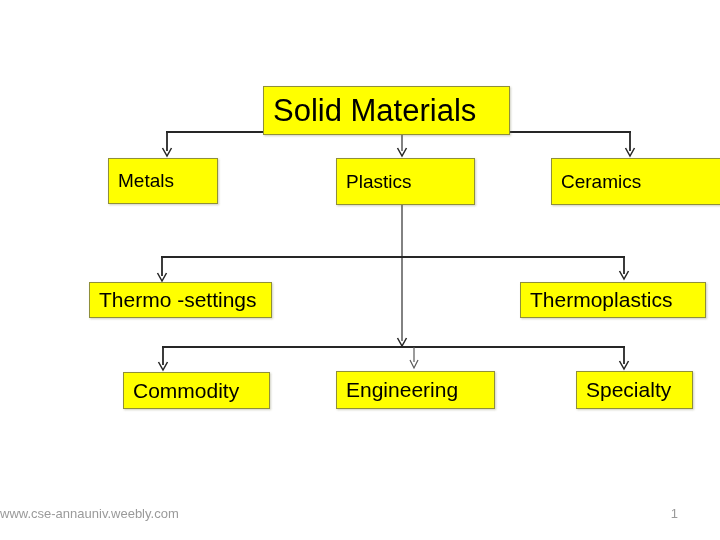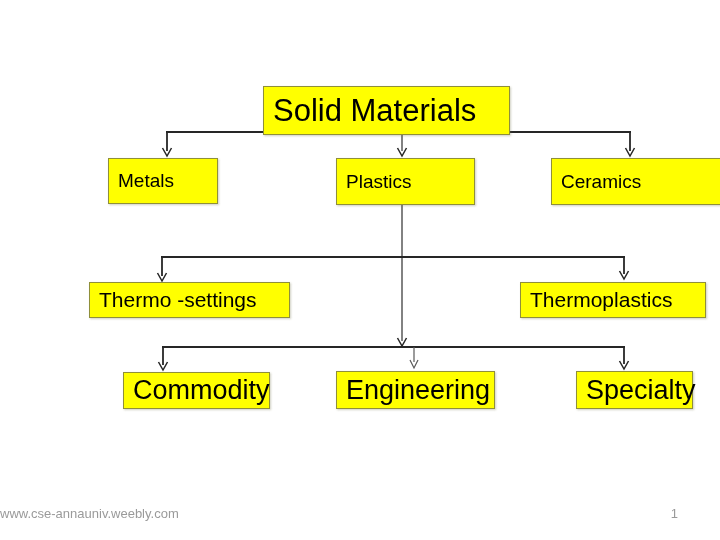--- a/index.html
+++ b/index.html
@@ -5,21 +5,21 @@
   html,body{margin:0;padding:0;}
   .slide{position:relative;width:720px;height:540px;background:#ffffff;overflow:hidden;
          font-family:"Liberation Sans",sans-serif;}
   .connectors{position:absolute;left:0;top:0;width:720px;height:540px;}
   .node{position:absolute;background:#ffff00;border:1px solid #8f8f3a;color:#000000;
         display:flex;align-items:center;box-sizing:border-box;padding-left:9px;white-space:nowrap;
         box-shadow:1px 1px 2px rgba(120,120,80,0.35);}
   .node-title{font-size:31px;}
   .node-l2{font-size:19px;}
   .node-l3{font-size:21px;}
-  .node-l4{font-size:27px;}
+  .node-l4{font-size:21px;}
   .footer{position:absolute;left:0;top:506px;width:720px;text-align:left;
           color:#9a9a9a;font-size:13px;}
   .pagenum{position:absolute;top:506px;right:42px;color:#9a9a9a;font-size:13px;}
 </style>
 </head>
 <body>
 
 <div class="slide">
 
   <svg class="connectors" viewBox="0 0 720 540" xmlns="http://www.w3.org/2000/svg">
@@ -50,21 +50,21 @@
   </svg>
 
   <div class="node node-title" style="left:263px;top:54px;width:247px;height:49px;margin-top:32px;">Solid Materials</div>
 
   <div class="node node-l2" style="left:108px;top:158px;width:110px;height:46px;">Metals</div>
 
   <div class="node node-l2" style="left:336px;top:158px;width:139px;height:47px;">Plastics</div>
 
   <div class="node node-l2" style="left:551px;top:158px;width:178px;height:47px;">Ceramics</div>
 
-  <div class="node node-l3" style="left:89px;top:282px;width:201px;height:36px;">Thermo -settings</div>
+  <div class="node node-l3" style="left:89px;top:282px;width:183px;height:36px;">Thermo -settings</div>
 
   <div class="node node-l3" style="left:520px;top:282px;width:186px;height:36px;text-align:right;">Thermoplastics</div>
 
   <div class="node node-l4" style="left:123px;top:372px;width:147px;height:37px;">Commodity</div>
 
   <div class="node node-l4" style="left:336px;top:371px;width:159px;height:38px;">Engineering</div>
 
   <div class="node node-l4" style="left:576px;top:371px;width:117px;height:38px;">Specialty</div>
 
   <div class="footer">www.cse-annauniv.weebly.com</div>

